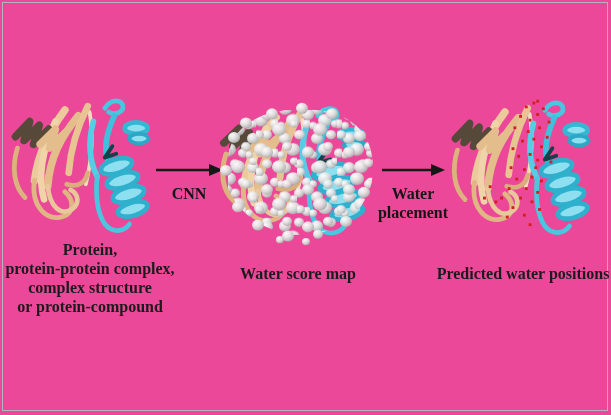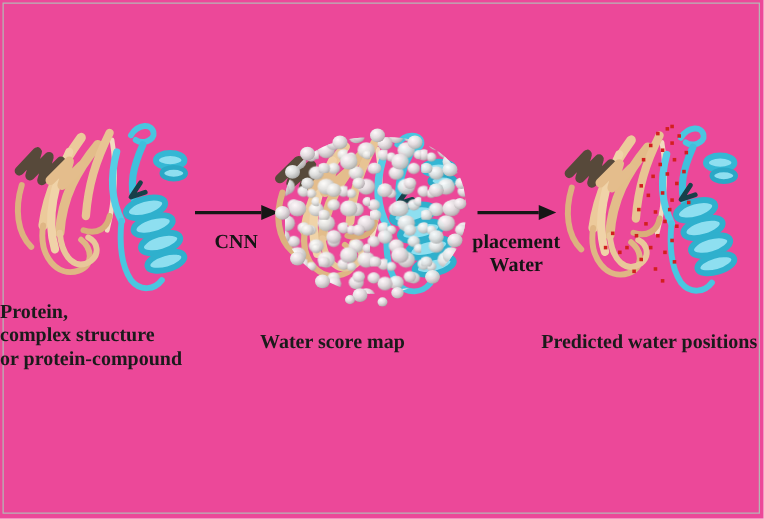--- a/index.html
+++ b/index.html
@@ -3,21 +3,21 @@
 <meta charset="utf-8">
 <style>
   html,body{margin:0;padding:0;background:#fff;}
   .canvas{
     position:relative;width:611px;height:415px;background:#ec4899;
     font-family:"Liberation Serif","DejaVu Serif",serif;overflow:hidden;
   }
   .frame{position:absolute;left:2px;top:2px;right:3px;bottom:4px;border:1px solid #b5b5b5;pointer-events:none;}
   .stage-svg{position:absolute;}
   .caption{
-    position:absolute;text-align:left;font-weight:bold;font-size:16px;line-height:19px;color:#1b1b1b;
+    position:absolute;text-align:center;font-weight:bold;font-size:16px;line-height:19px;color:#1b1b1b;
   }
   .arrow-label{
     position:absolute;text-align:center;font-weight:bold;font-size:16px;line-height:19px;color:#151515;
   }
   .arrow-svg{position:absolute;}
 </style>
 </head>
 <body>
 
 <div class="canvas">
@@ -116,22 +116,22 @@
       <circle cx="66" cy="152" r="4" fill="url(#sphGrad)"></circle>
       <circle cx="92" cy="154" r="4" fill="url(#sphGrad)"></circle>
     </g>
   </svg>
 
   <svg class="arrow-svg" style="left:381px;top:162px" width="64" height="18" viewBox="0 0 64 18">
     <line x1="1" y1="8" x2="50" y2="8" stroke="#161616" stroke-width="2.6"></line>
     <polygon points="50,2 64,8 50,14" fill="#161616"></polygon>
   </svg>
   <div class="arrow-label" style="left:363px;top:184px;width:100px">
+    <div>Water</div>
     <div>placement</div>
-    <div>Water</div>
   </div>
 
   <svg class="stage-svg" style="left:442px;top:95px" width="160" height="152" viewBox="0 0 160 160">
     <use href="#protein" xlink:href="#protein" width="160" height="160"></use>
     <g fill="#d21f1f">
       <rect x="83" y="11" width="3" height="3"></rect>
         <rect x="91" y="7" width="3" height="3"></rect>
       <rect x="95" y="5" width="3" height="3"></rect>
         <rect x="77" y="21" width="3" height="3"></rect>
       <rect x="87" y="25" width="3" height="3"></rect>
@@ -168,20 +168,21 @@
         <rect x="97" y="119" width="3" height="3"></rect>
       <rect x="81" y="125" width="3" height="3"></rect>
         <rect x="63" y="127" width="3" height="3"></rect>
       <rect x="87" y="135" width="3" height="3"></rect>
         <rect x="39" y="107" width="3" height="3"></rect>
     </g>
   </svg>
 
   <div class="caption" style="left:0px;top:240px;width:180px">
     <div>Protein,</div>
+    <div>protein-protein complex,</div>
     <div>complex structure</div>
     <div>or protein-compound</div>
   </div>
 
   <div class="caption" style="left:208px;top:264px;width:180px">
     <div>Water score map</div>
   </div>
 
   <div class="caption" style="left:433px;top:264px;width:180px">
     <div>Predicted water positions</div>

